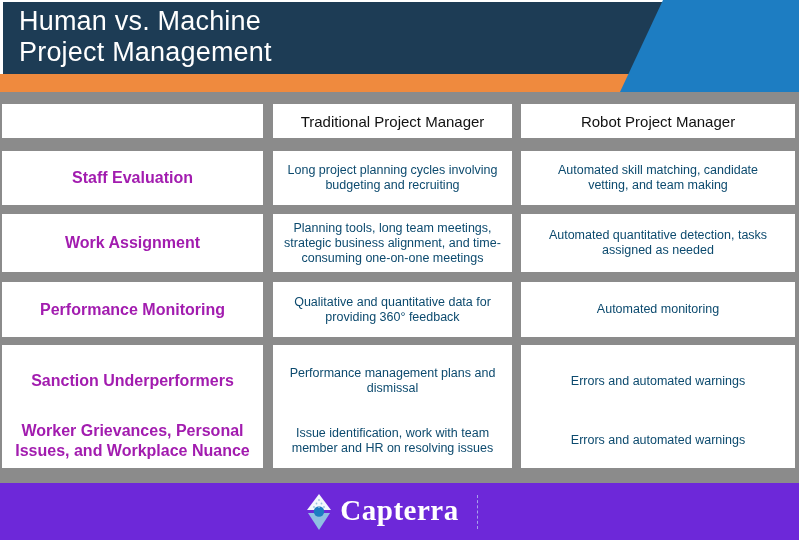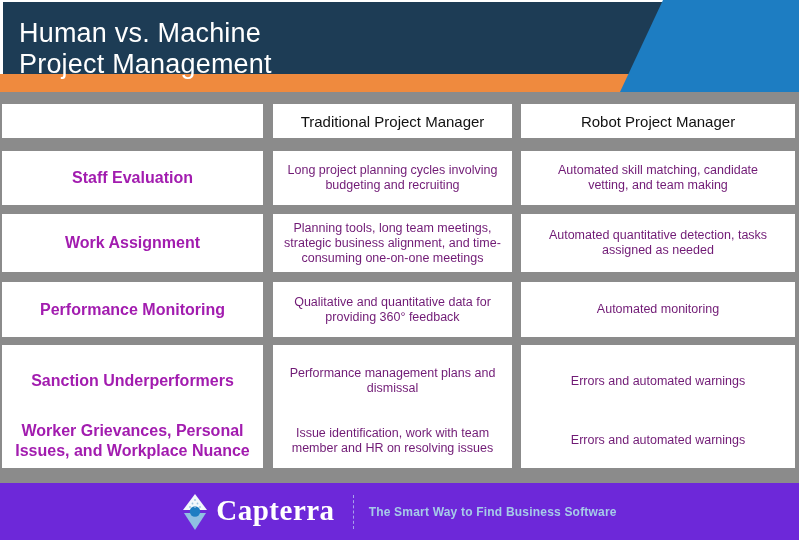--- a/index.html
+++ b/index.html
@@ -10,41 +10,41 @@
   
   .header{position:absolute;left:0;top:0;width:799px;height:92px;background:#ffffff;}
   .header-navy{position:absolute;left:3px;top:2px;right:0;height:72px;background:#1d3c55;}
   .header-orange{position:absolute;left:0;top:74px;right:0;height:18px;background:#ef8a3e;}
   .header-blue-shape{
     position:absolute;left:0;top:0;width:799px;height:92px;background:#1d7dc2;
     -webkit-clip-path:polygon(663px 0px,799px 0px,799px 92px,620px 92px);
     clip-path:polygon(663px 0px,799px 0px,799px 92px,620px 92px);
   }
   .title{
-    position:absolute;left:19px;top:18px;color:#ffffff;font-size:27px;line-height:31px;
+    position:absolute;left:19px;top:6px;color:#ffffff;font-size:27px;line-height:31px;
     font-weight:400;white-space:pre-line;letter-spacing:.2px;
   }
   
   .table-bg{position:absolute;left:0;top:92px;width:799px;height:391px;background:#8b8b8b;}
   .cell{
     position:absolute;background:#ffffff;display:flex;align-items:center;justify-content:center;
     text-align:center;box-sizing:border-box;padding:2px 6px;
   }
   .c1{left:2px;width:261px;}
   .c2{left:273px;width:239px;}
   .c3{left:521px;width:274px;}
   .r0{top:104px;height:34px;}
   .r1{top:151px;height:54px;}
   .r2{top:214px;height:58px;}
   .r3{top:282px;height:55px;}
   .r4{top:345px;height:72px;}
   .r5{top:413px;height:55px;}
   .col-header{font-size:15px;font-weight:400;color:#111111;}
   .row-label{font-size:16px;font-weight:700;color:#a21caf;line-height:20px;white-space:pre-line;}
-  .body-text{font-size:12.5px;color:#701a75;line-height:15px;white-space:pre-line;}
+  .body-text{font-size:12.5px;color:#0c4a6e;line-height:15px;white-space:pre-line;}
   
   .footer{
     position:absolute;left:0;top:483px;width:799px;height:57px;background:#6d28d9;
     display:flex;align-items:center;justify-content:center;
   }
   .brand-group{display:flex;align-items:center;}
   .brand-icon{width:26px;height:36px;margin-right:8px;}
   .brand-name{
     font-family:"Liberation Serif",serif;font-size:29px;font-weight:700;color:#ffffff;
     letter-spacing:.5px;line-height:1;position:relative;top:-1px;
@@ -141,14 +141,13 @@
       <circle cx="13" cy="6" r="0.9" fill="#9cc4e0"></circle>
       <circle cx="10.5" cy="9.5" r="0.9" fill="#9cc4e0"></circle>
       <circle cx="15.5" cy="9.5" r="0.9" fill="#9cc4e0"></circle>
       <circle cx="8" cy="13" r="0.9" fill="#9cc4e0"></circle>
       <circle cx="13" cy="13" r="0.9" fill="#9cc4e0"></circle>
       <circle cx="18" cy="13" r="0.9" fill="#9cc4e0"></circle>
     </svg>
     <span class="brand-name">Capterra</span>
   </div>
   <div class="brand-sep"></div>
-  <span class="tagline">The Smart Way to Find Business Software</span>
 </div>
 
 </body></html>

